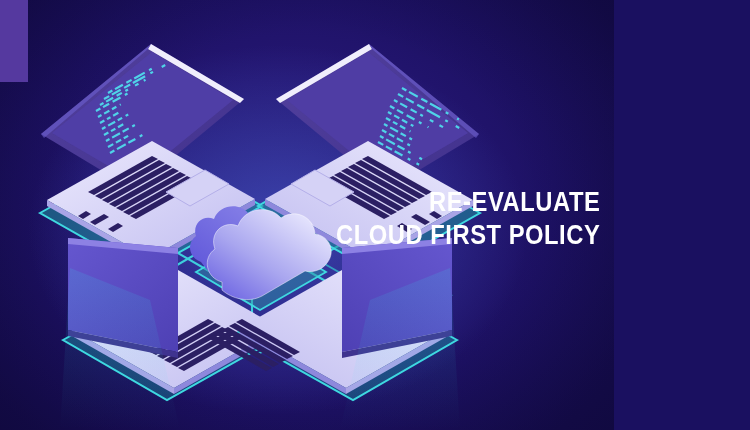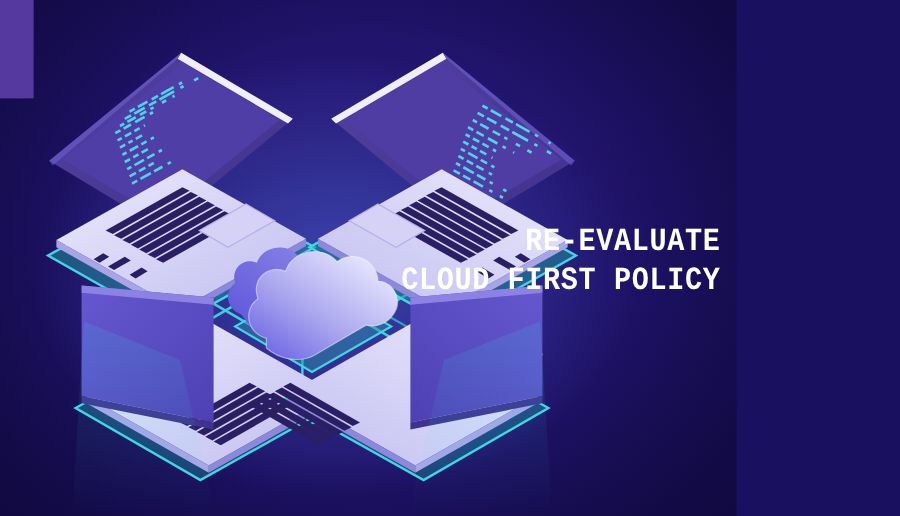--- a/index.html
+++ b/index.html
@@ -1,20 +1,20 @@
 <!DOCTYPE html>
 <html><head>
 <meta charset="utf-8">
 <style>
   html,body{margin:0;padding:0;background:#1a1060;}
   #stage{
     position:relative;
     width:614px;height:430px;
     overflow:hidden;
-    font-family:Liberation Mono, monospace;
+    font-family:Liberation Sans, sans-serif;
     background:#1d1161;
   }
   
   .bg-base{
     position:absolute;inset:0;
     background:
       radial-gradient(ellipse 62% 74% at 48% 46%, #2a1c7a 0%, #241672 38%, #1d1164 68%, #170d52 100%);
   }
   .bg-vig{
     position:absolute;inset:0;

